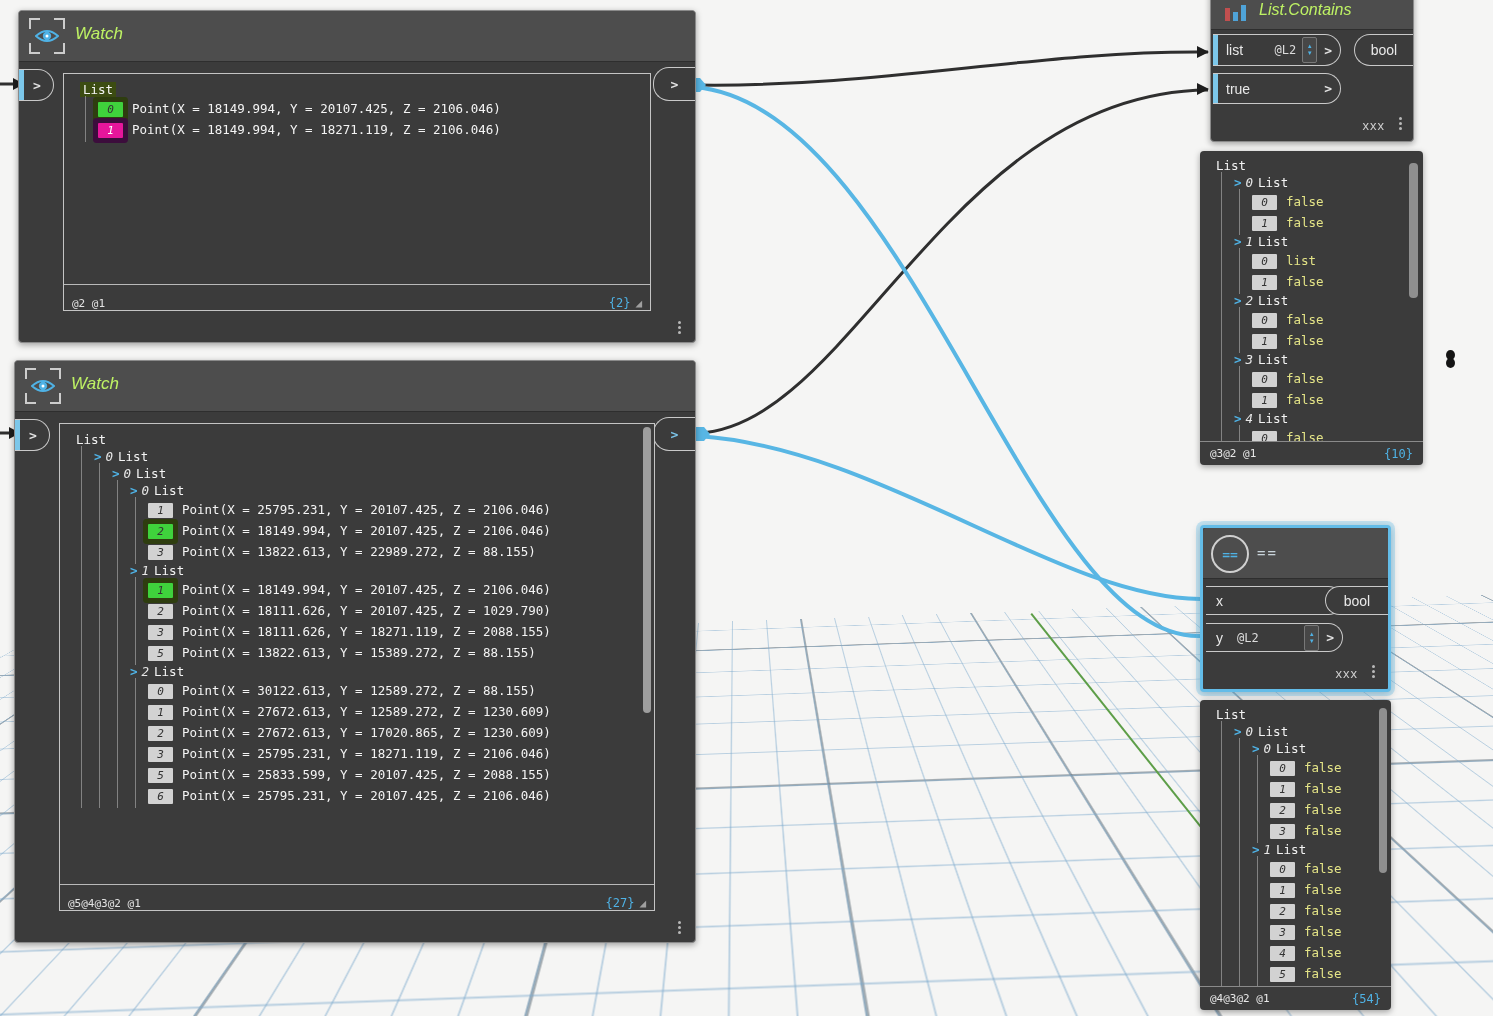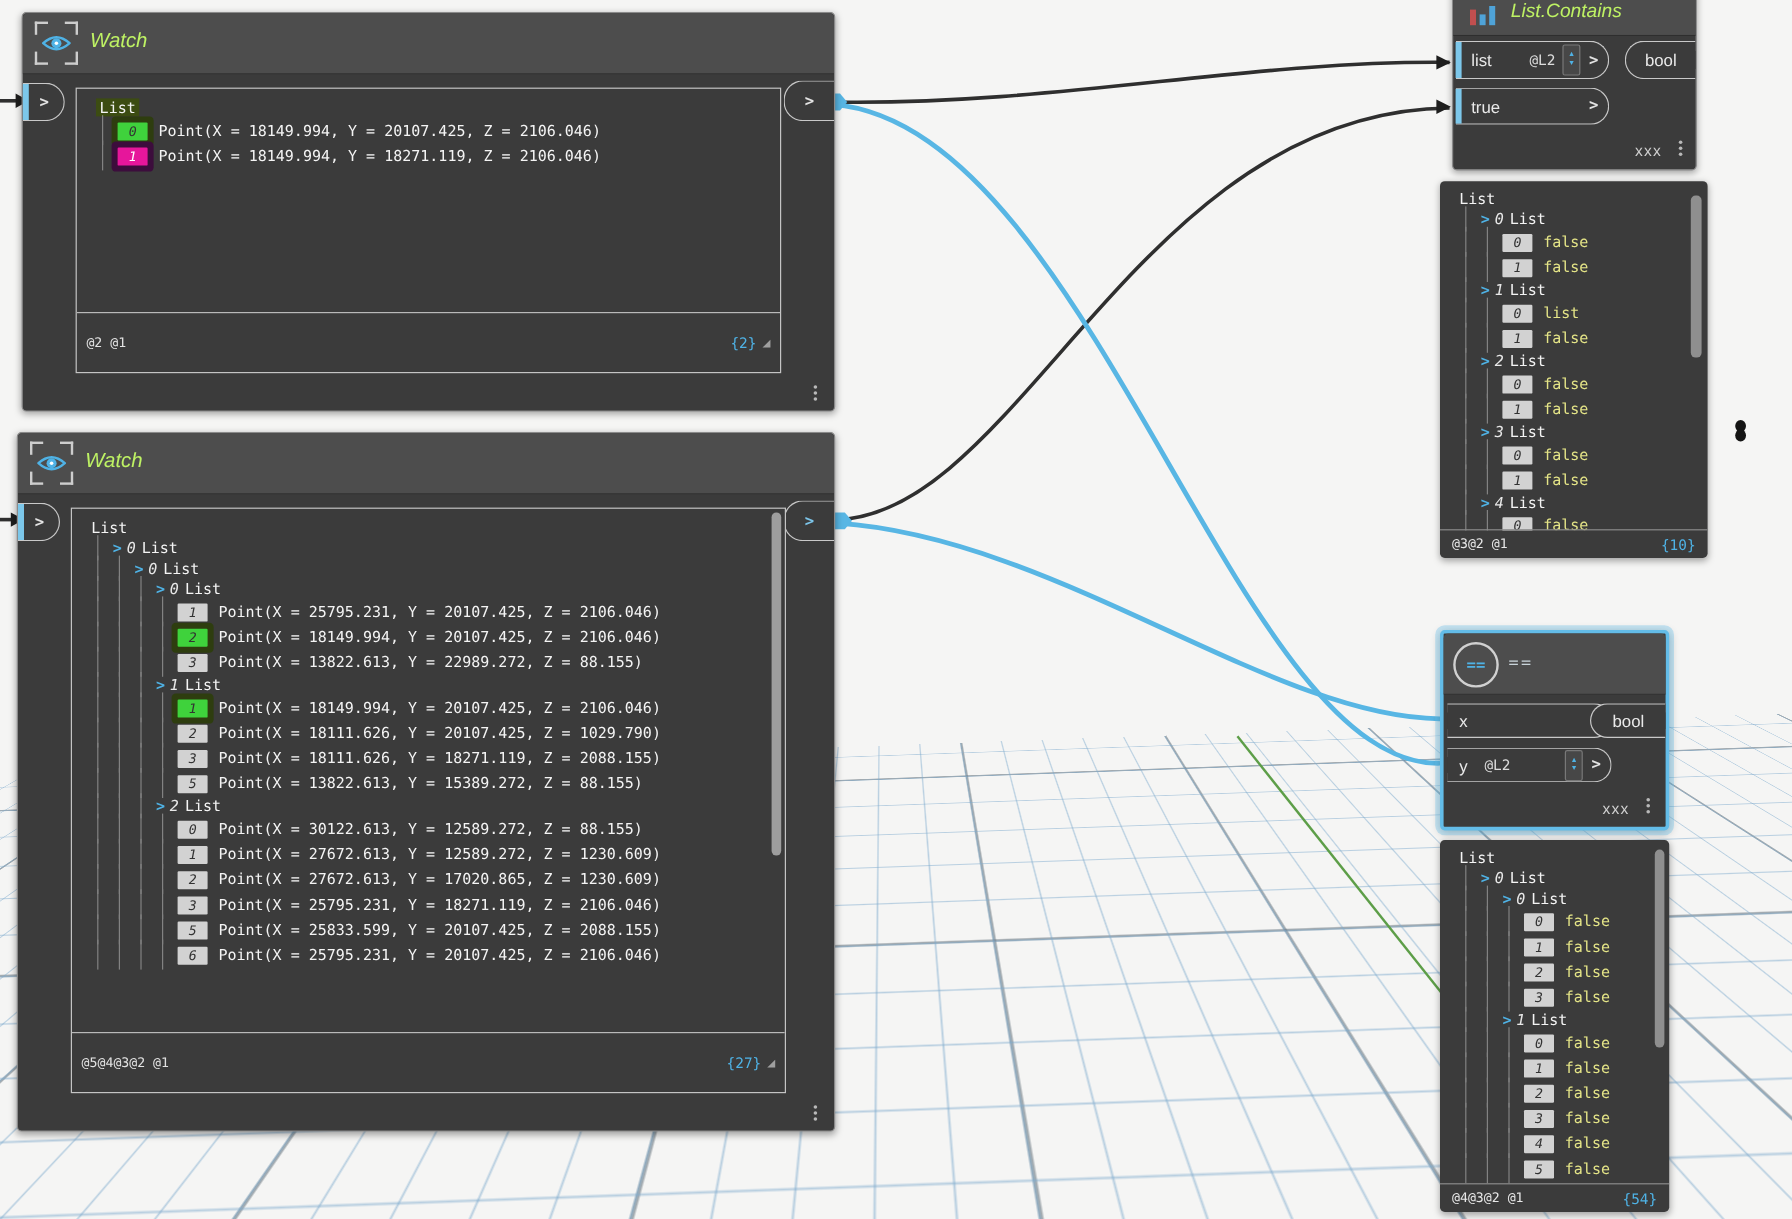--- a/index.html
+++ b/index.html
@@ -68,21 +68,21 @@
   .llabel{color:#f4f4f4;}
   .bg-olive{background:#3c4c12;padding:0 3px;}
   .badge{display:inline-block;min-width:15px;padding:0 5px;text-align:center;background:#d2d2d2;
          color:#333;font-style:italic;font-size:11px;line-height:15px;border-radius:1px;
          margin-right:9px;}
   .hl-g{background:#3fd23c;box-shadow:0 0 0 5px #2e3d0f;}
   .hl-m{background:#e6169b;color:#fff;box-shadow:0 0 0 5px #3c0d3c;}
   .val{color:#f4f4f4;}
   .val.bool{color:#e4e487;}
   .wfooter{position:absolute;left:0;right:0;bottom:0;height:25px;border-top:1px solid #b9b9b9;
-           display:flex;align-items:center;padding:12px 8px;font-family:"DejaVu Sans Mono",monospace;}
+           display:flex;align-items:flex-end;padding:0 8px;font-family:"DejaVu Sans Mono",monospace;}
   .wfooter .fl{color:#e3e3e3;font-size:11px;}
   .wfooter .fr{margin-left:auto;color:#4fb2e5;font-size:12px;}
   .grip{color:#9f9f9f;font-size:11px;margin-left:5px;}
   .thumb{position:absolute;background:#9e9e9e;border-radius:4px;}
   
   .bubble{position:absolute;background:#3b3b3b;border-radius:4px;z-index:2;
           box-shadow:0 2px 6px rgba(0,0,0,.35);overflow:hidden;}
   .bubble .tree{bottom:23px;padding-top:6px;font-size:12.5px;}
   .bfooter{position:absolute;left:0;right:0;bottom:0;height:23px;border-top:1px solid #8a8a8a;
            display:flex;align-items:center;padding:0 10px;font-family:"DejaVu Sans Mono",monospace;}

